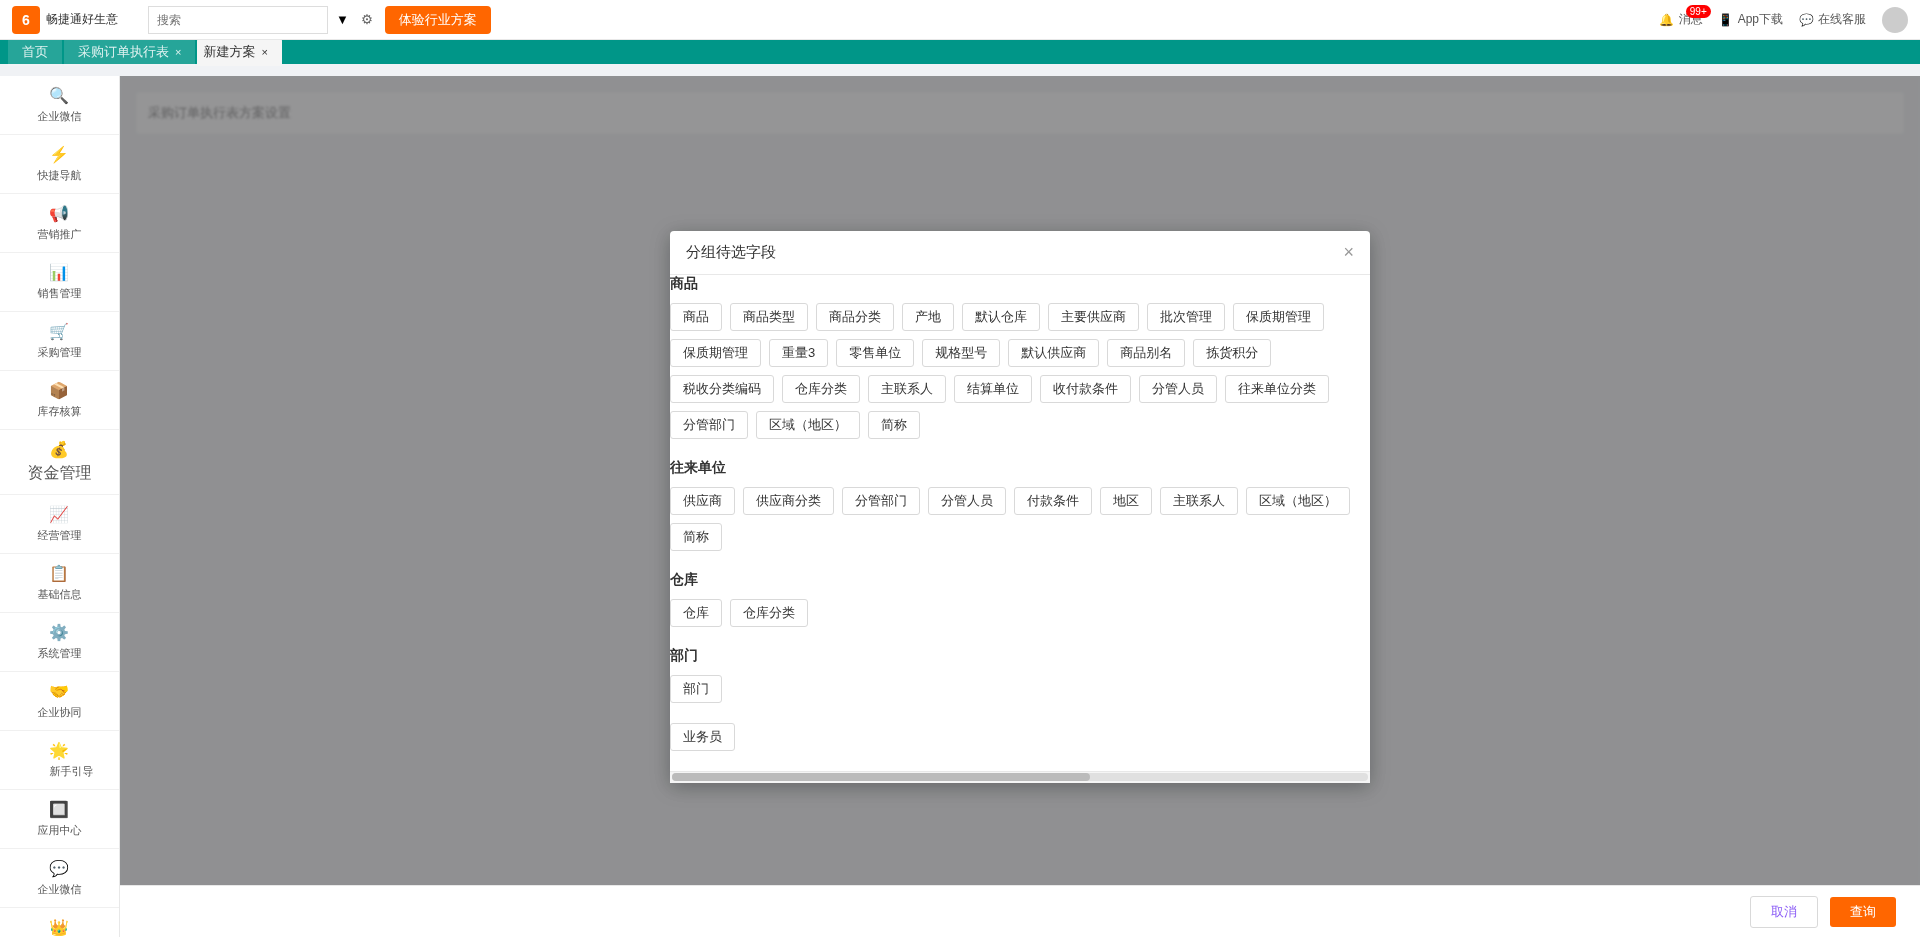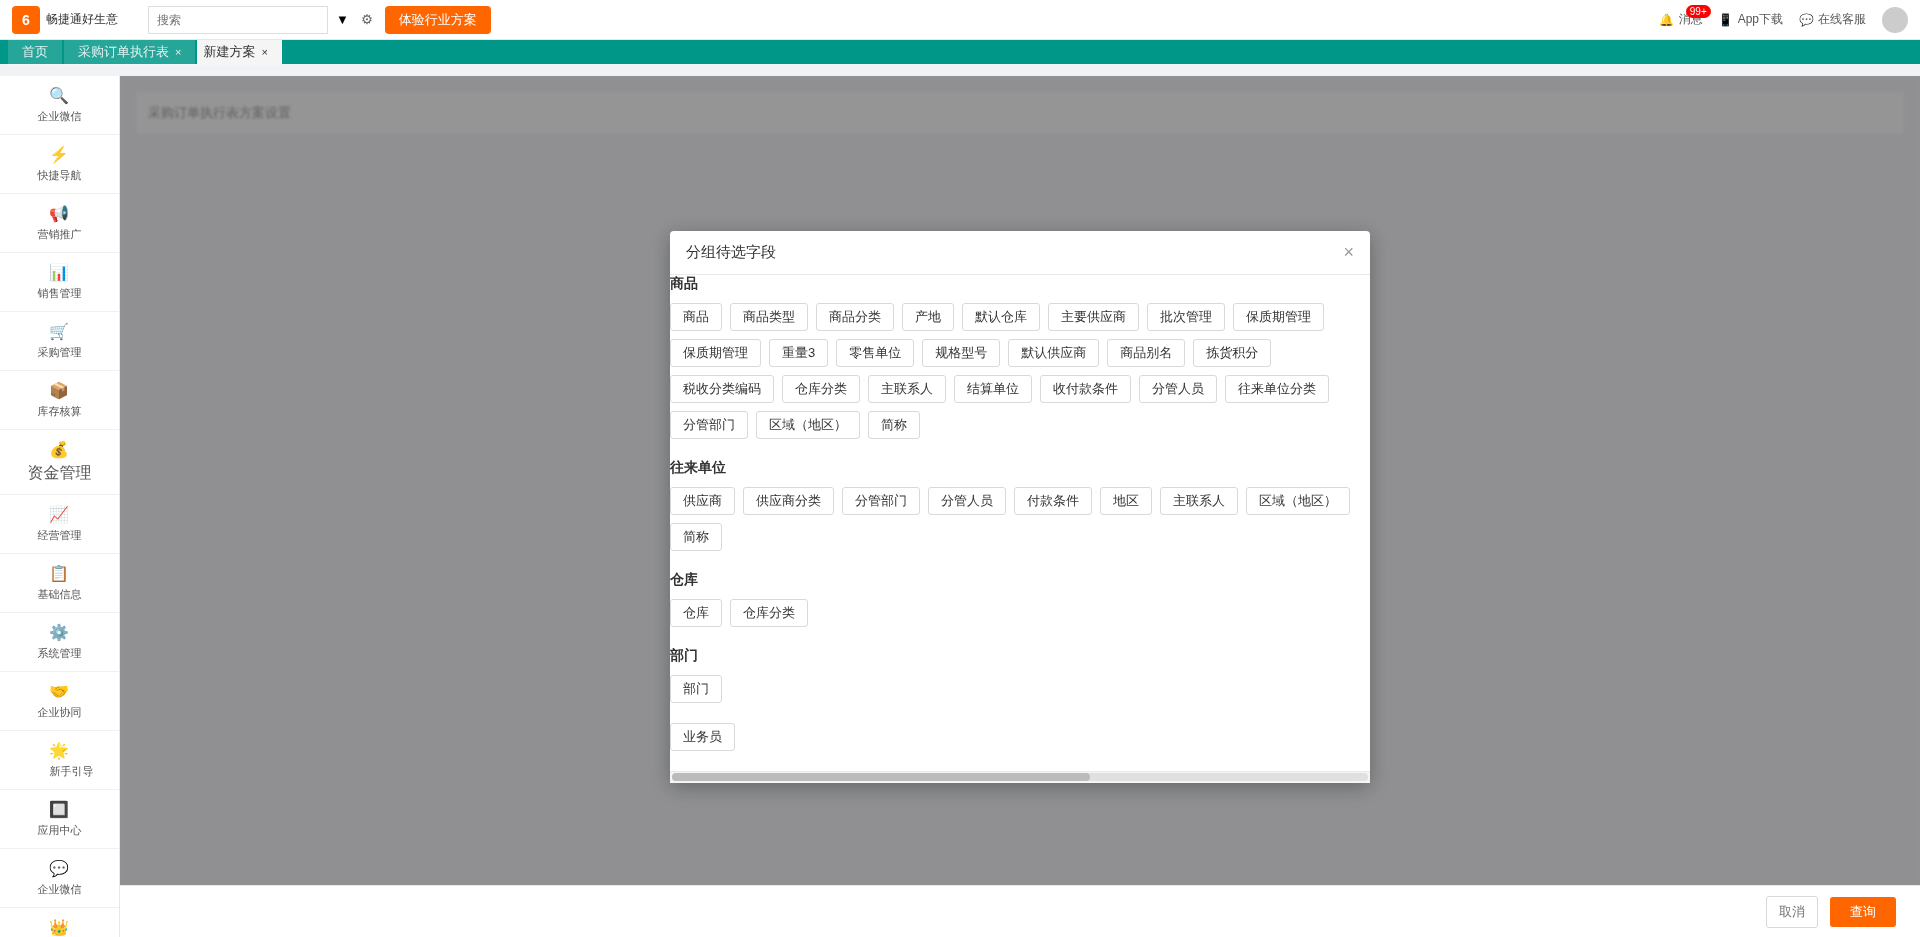--- a/index.html
+++ b/index.html
@@ -212,22 +212,22 @@
       display: flex;
       align-items: center;
       justify-content: flex-end;
       padding: 0 24px;
       gap: 12px;
       z-index: 201;
     }
     .btn-cancel {
       border: 1px solid #d9d9d9;
       background: #fff;
-      color: #737373;
-      padding: 6px 12px;
+      color: #8b5cf6;
+      padding: 6px 20px;
       border-radius: 3px;
       cursor: pointer;
       font-size: 13px;
     }
     .btn-confirm {
       background: #ff6600;
       color: #fff;
       border: none;
       padding: 6px 20px;
       border-radius: 3px;

